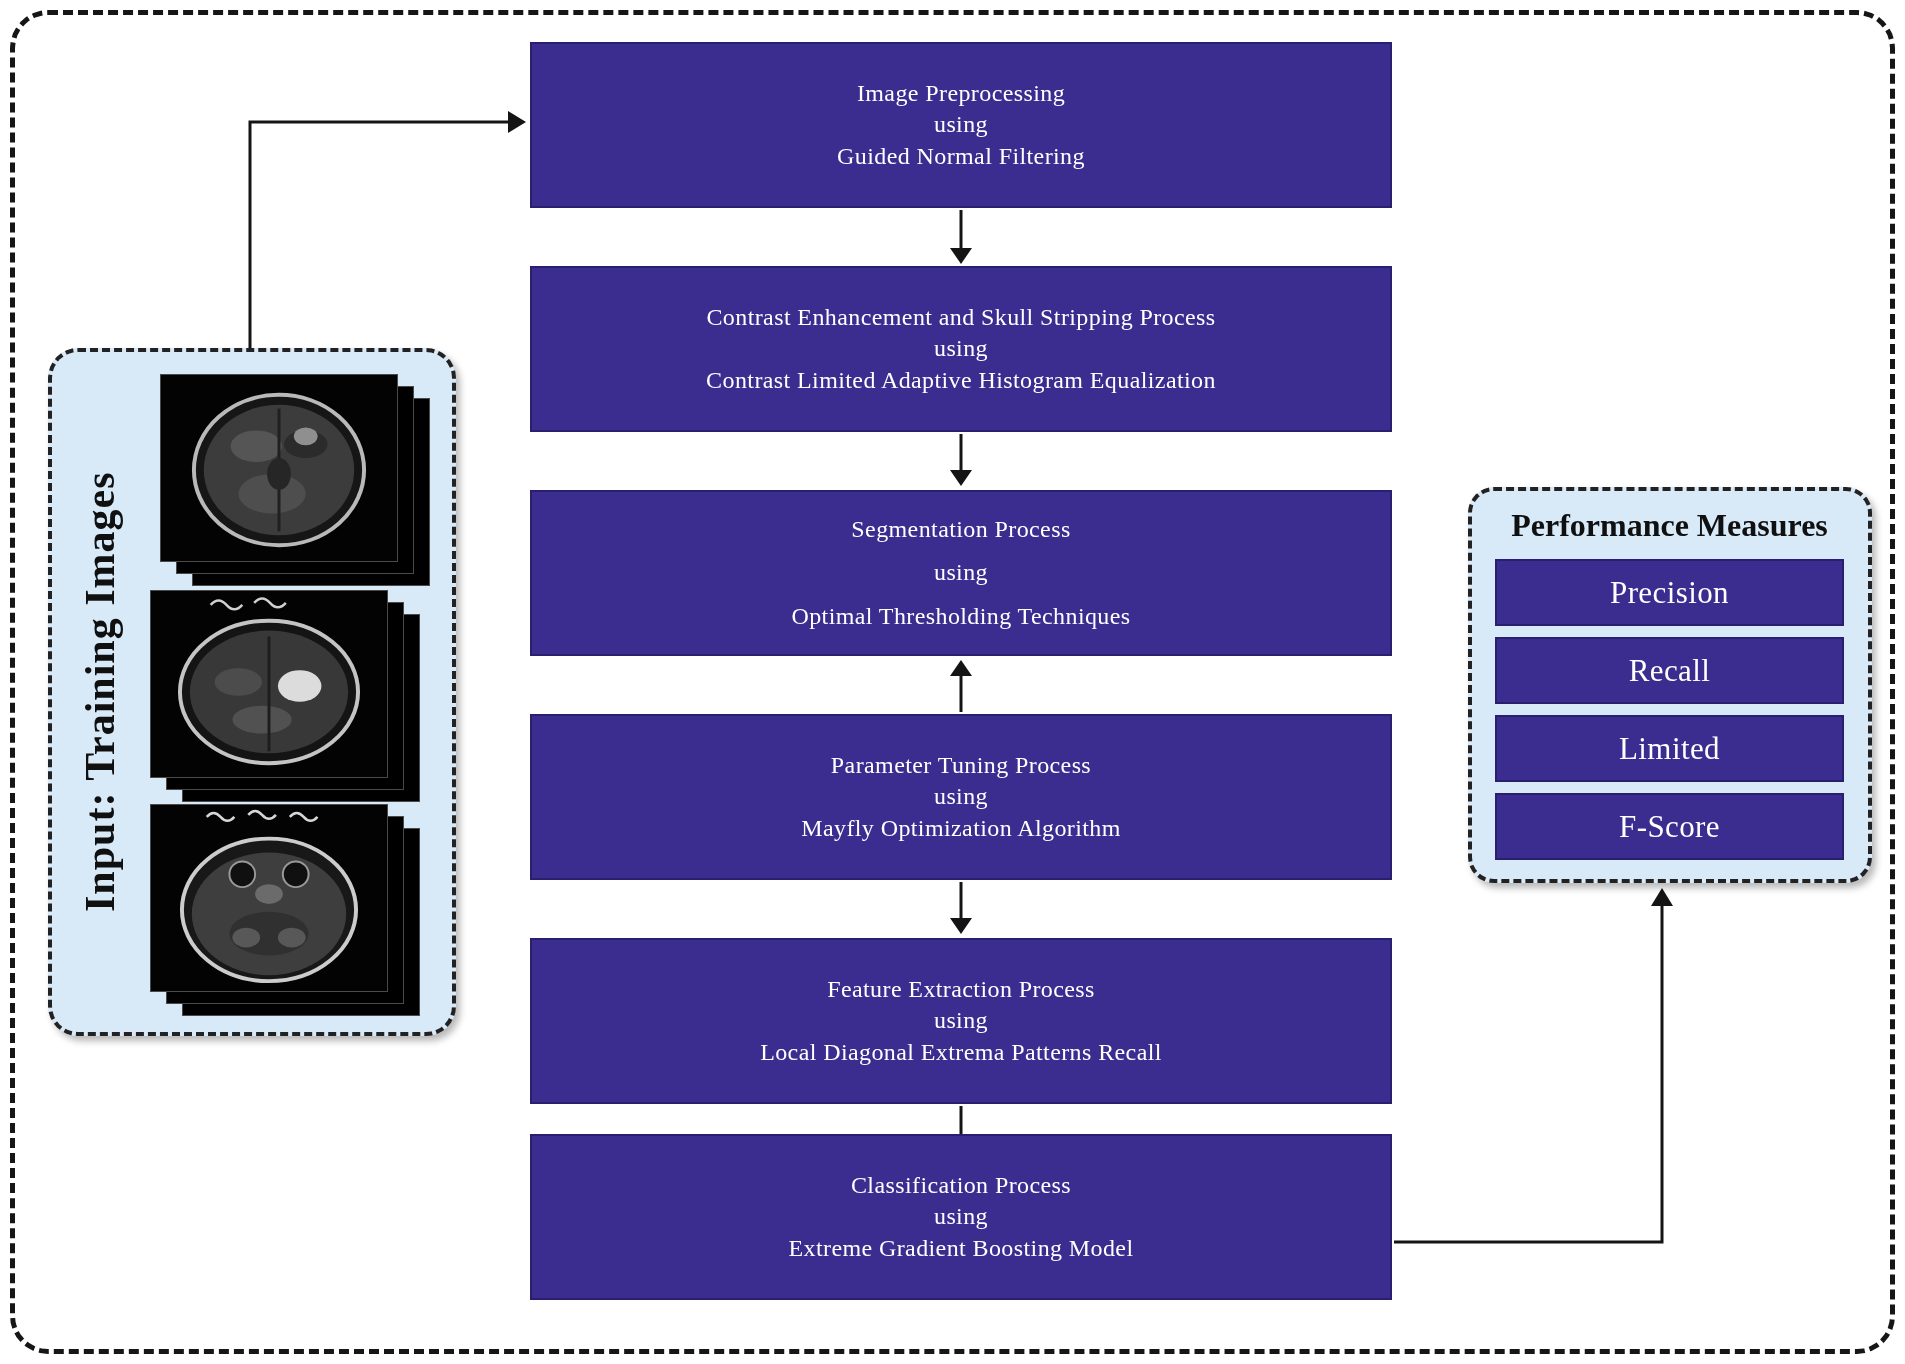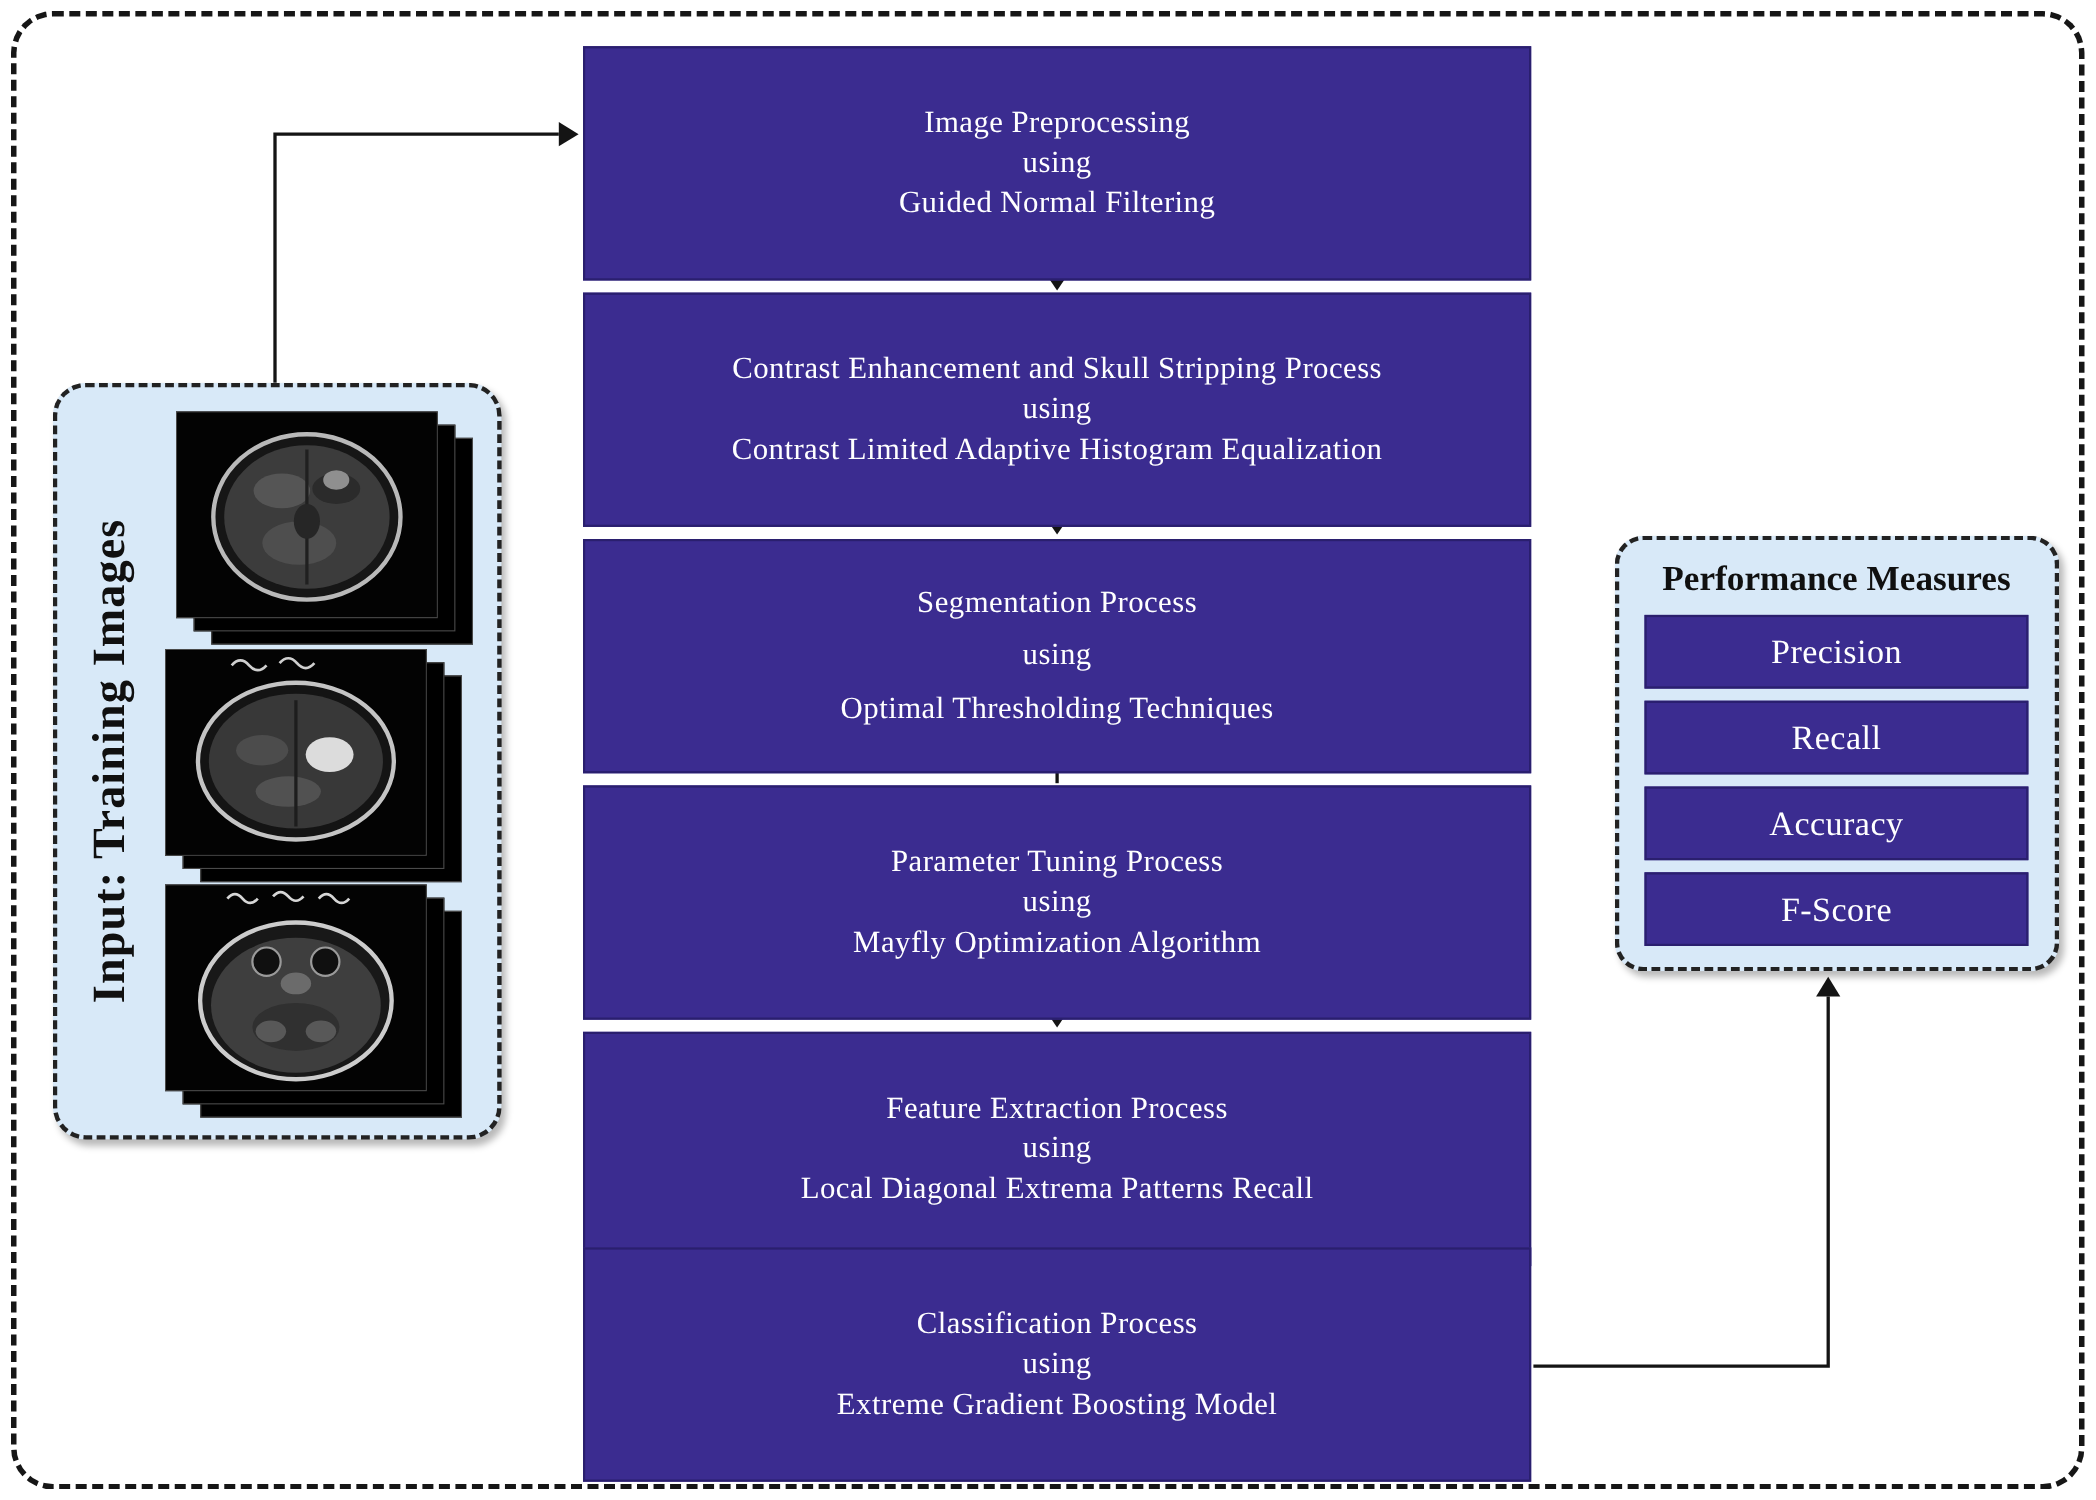--- a/index.html
+++ b/index.html
@@ -9,24 +9,24 @@
   }
   .outer-border {
     position:absolute; inset:10px; border:5px dashed #161616; border-radius:38px;
     pointer-events:none;
   }
   .arrows { position:absolute; left:0; top:0; width:1905px; height:1364px; }
   .arrows path, .arrows polyline { stroke:#141414; stroke-width:3; fill:none; }
   .arrows polygon { fill:#141414; stroke:none; }
 
   .step-box {
-    position:absolute; left:530px; width:862px; height:213px;
+    position:absolute; left:530px; width:862px; height:166px;
     background:#3b2c90; border:2px solid #2a1f6e; box-sizing:border-box;
     color:#ffffff; display:flex; flex-direction:column; align-items:center; justify-content:center;
-    text-align:center; font-size:28px; line-height:1.3; letter-spacing:0.4px;
+    text-align:center; font-size:24px; line-height:1.3; letter-spacing:0.4px;
   }
   .step-1 { top:42px; }
   .step-2 { top:266px; }
   .step-3 { top:490px;gap:12px; }
   .step-4 { top:714px; }
   .step-5 { top:938px; }
   .step-6 { top:1134px; }
 
   .input-panel {
     position:absolute; left:48px; top:348px; width:408px; height:688px;
@@ -195,17 +195,17 @@
   <div class="step-box step-6">
     <div>Classification Process</div>
     <div>using</div>
     <div>Extreme Gradient Boosting Model</div>
   </div>
 
   <div class="performance-panel">
     <div class="performance-title">Performance Measures</div>
     <div class="measure-box">Precision</div>
     <div class="measure-box">Recall</div>
-    <div class="measure-box">Accuracy</div>
+    <div class="measure-box">Limited</div>
     <div class="measure-box">F-Score</div>
   </div>
 
 </div>
 
 </body></html>

